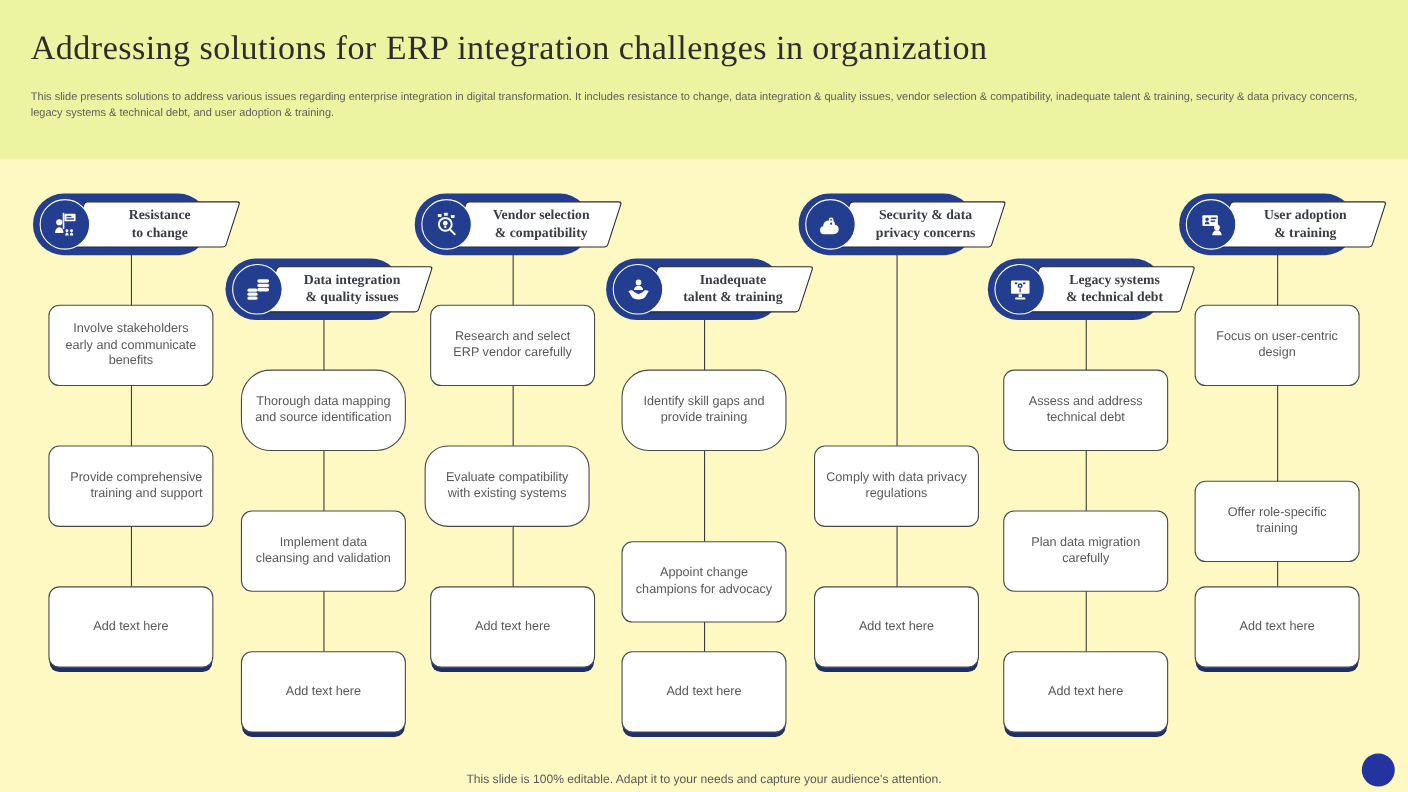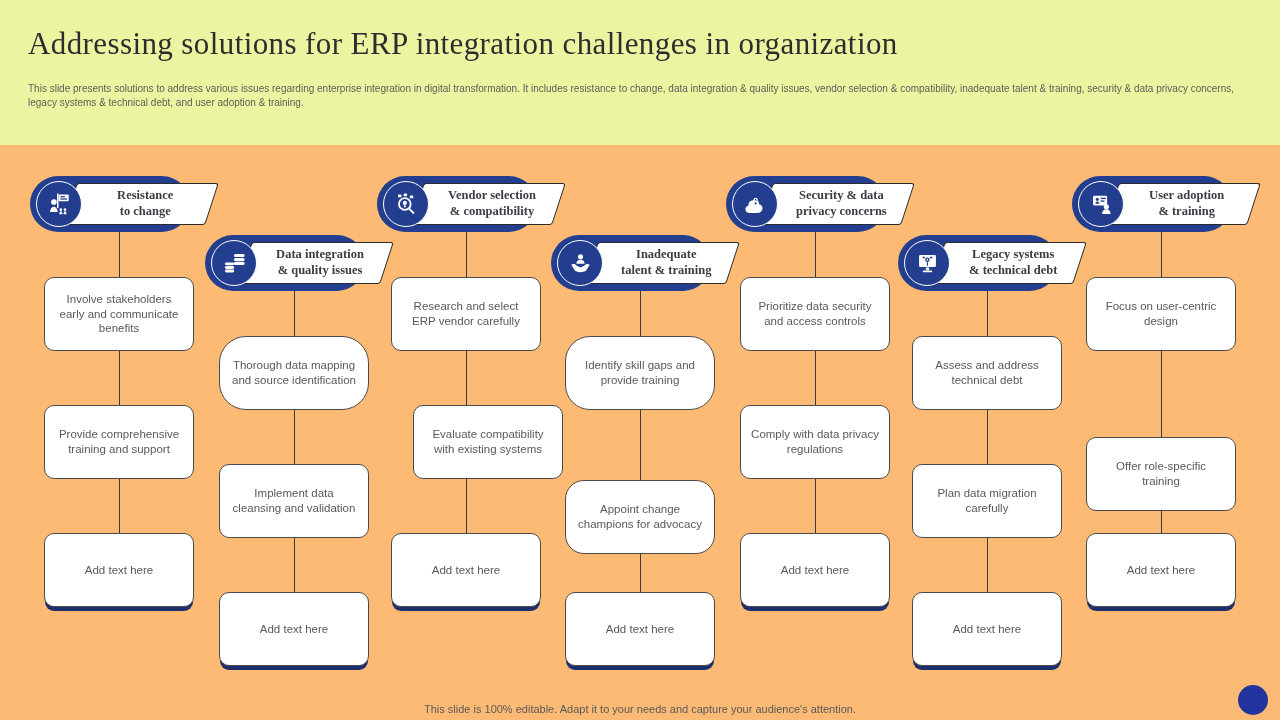--- a/index.html
+++ b/index.html
@@ -1,18 +1,18 @@
 <!DOCTYPE html>
 <html><head>
 <meta charset="utf-8">
 <style>
   html,body{margin:0;padding:0;}
   body{width:1280px;height:720px;overflow:hidden;background:#ffffff;
        font-family:"Liberation Sans", sans-serif;}
-  .slide{position:relative;width:1280px;height:720px;background:#fdba74;}
+  .slide{position:relative;width:1280px;height:720px;background:#fef9c3;}
 
   
   .top-band{position:absolute;left:0;top:0;width:1280px;height:145px;background:#ecf4a1;}
   .page-title{position:absolute;left:28px;top:26px;margin:0;width:1220px;
       font-family:"Liberation Serif", serif;font-weight:500;font-size:31px;
       color:#2d2d2d;letter-spacing:.4px;}
   .page-desc{position:absolute;left:28px;top:82px;margin:0;width:1224px;
       font-size:10px;line-height:1.38;color:#5d6058;}
 
   
@@ -79,21 +79,21 @@
             <g fill="#233e8f">
               <rect x="12.8" y="4.6" width="4" height="1.1"></rect>
               <rect x="12.8" y="6.6" width="6" height="1.1"></rect>
             </g>
           </svg>
         </div>
       </div>
       <div class="node" style="left: 44px; top: 277px;">
         <span>Involve stakeholders early and communicate benefits</span>
       </div>
-      <div class="node" style="left: 44px; top: 405px;">
+      <div class="node" style="left: 44px; top: 405px; text-align: right;">
         <span>Provide comprehensive training and support</span>
       </div>
       <div class="node accent" style="left: 44px; top: 533px;">
         <span>Add text here</span>
       </div>
       <div class="connector" style="left: 293.5px; top: 287px; height: 309px;"></div>
       <div class="pill" style="left: 205px; top: 235px;">
         <div class="flag">
           <span class="flag-text">Data integration
 &amp; quality issues</span>
@@ -138,21 +138,21 @@
               <rect x="4.5" y="3.2" width="3" height="2.4" rx="0.4"></rect>
               <rect x="9.5" y="2.2" width="3" height="2.4" rx="0.4"></rect>
               <rect x="15" y="4" width="3" height="2.4" rx="0.4"></rect>
             </g>
           </svg>
         </div>
       </div>
       <div class="node" style="left: 391px; top: 277px; justify-content: center;">
         <span>Research and select ERP vendor carefully</span>
       </div>
-      <div class="node" style="left: 413px; top: 405px;">
+      <div class="node" style="left: 386px; top: 405px; border-radius: 21px;">
         <span>Evaluate compatibility with existing systems</span>
       </div>
       <div class="node accent" style="left: 391px; top: 533px;">
         <span>Add text here</span>
       </div>
       <div class="connector" style="left: 639.5px; top: 287px; height: 309px;"></div>
       <div class="pill" style="left: 551px; top: 235px;">
         <div class="flag">
           <span class="flag-text">Inadequate
 talent &amp; training</span>
@@ -163,21 +163,21 @@
               <circle cx="12" cy="6" r="2.3"></circle>
               <path d="M8.3 12.2c0-2.1 1.7-3.5 3.7-3.5s3.7 1.4 3.7 3.5z"></path>
               <path d="M3.8 13.2c1.6-1.4 3.9-.8 4.7.6l3.5 1.7 3.5-1.7c.8-1.4 3.1-2 4.7-.6l-2.9 4.6c-.7 1.2-2.8 1.9-5.3 1.9s-4.6-.7-5.3-1.9z"></path>
             </g>
           </svg>
         </div>
       </div>
       <div class="node" style="left: 565px; top: 336px; border-radius: 25px;">
         <span>Identify skill gaps and provide training</span>
       </div>
-      <div class="node" style="left: 565px; top: 480px; border-radius: 19px;">
+      <div class="node" style="left: 565px; top: 492px;">
         <span>Appoint change champions for advocacy</span>
       </div>
       <div class="node accent" style="left: 565px; top: 592px;">
         <span>Add text here</span>
       </div>
       <div class="connector" style="left: 814.5px; top: 228px; height: 309px;"></div>
       <div class="pill" style="left: 726px; top: 176px;">
         <div class="flag">
           <span class="flag-text">Security &amp; data
 privacy concerns</span>
@@ -185,23 +185,20 @@
         <div class="pill-circle">
           <svg viewBox="0 0 24 24">
             <g fill="#fff">
               <path d="M10.2 9.2V7.8a1.9 1.9 0 0 1 3.8 0v1.4h-1.2V7.8a.7.7 0 0 0-1.4 0v1.4z"></path>
               <rect x="9.3" y="9.2" width="5.6" height="4.2" rx="0.8"></rect>
               <path d="M6.2 19.5a3.3 3.3 0 0 1-.6-6.5 4.9 4.9 0 0 1 9.6-1.2 3.8 3.8 0 0 1 3 3.7 4 4 0 0 1-4 4z"></path>
             </g>
             <circle cx="12.1" cy="11" r="0.9" fill="#233e8f"></circle>
           </svg>
         </div>
-      </div>
-      <div class="node" style="left: 740px; top: 277px;">
-        <span>Prioritize data security and access controls</span>
       </div>
       <div class="node" style="left: 740px; top: 405px;">
         <span>Comply with data privacy regulations</span>
       </div>
       <div class="node accent" style="left: 740px; top: 533px;">
         <span>Add text here</span>
       </div>
       <div class="connector" style="left: 986.5px; top: 287px; height: 309px;"></div>
       <div class="pill" style="left: 898px; top: 235px;">
         <div class="flag">

